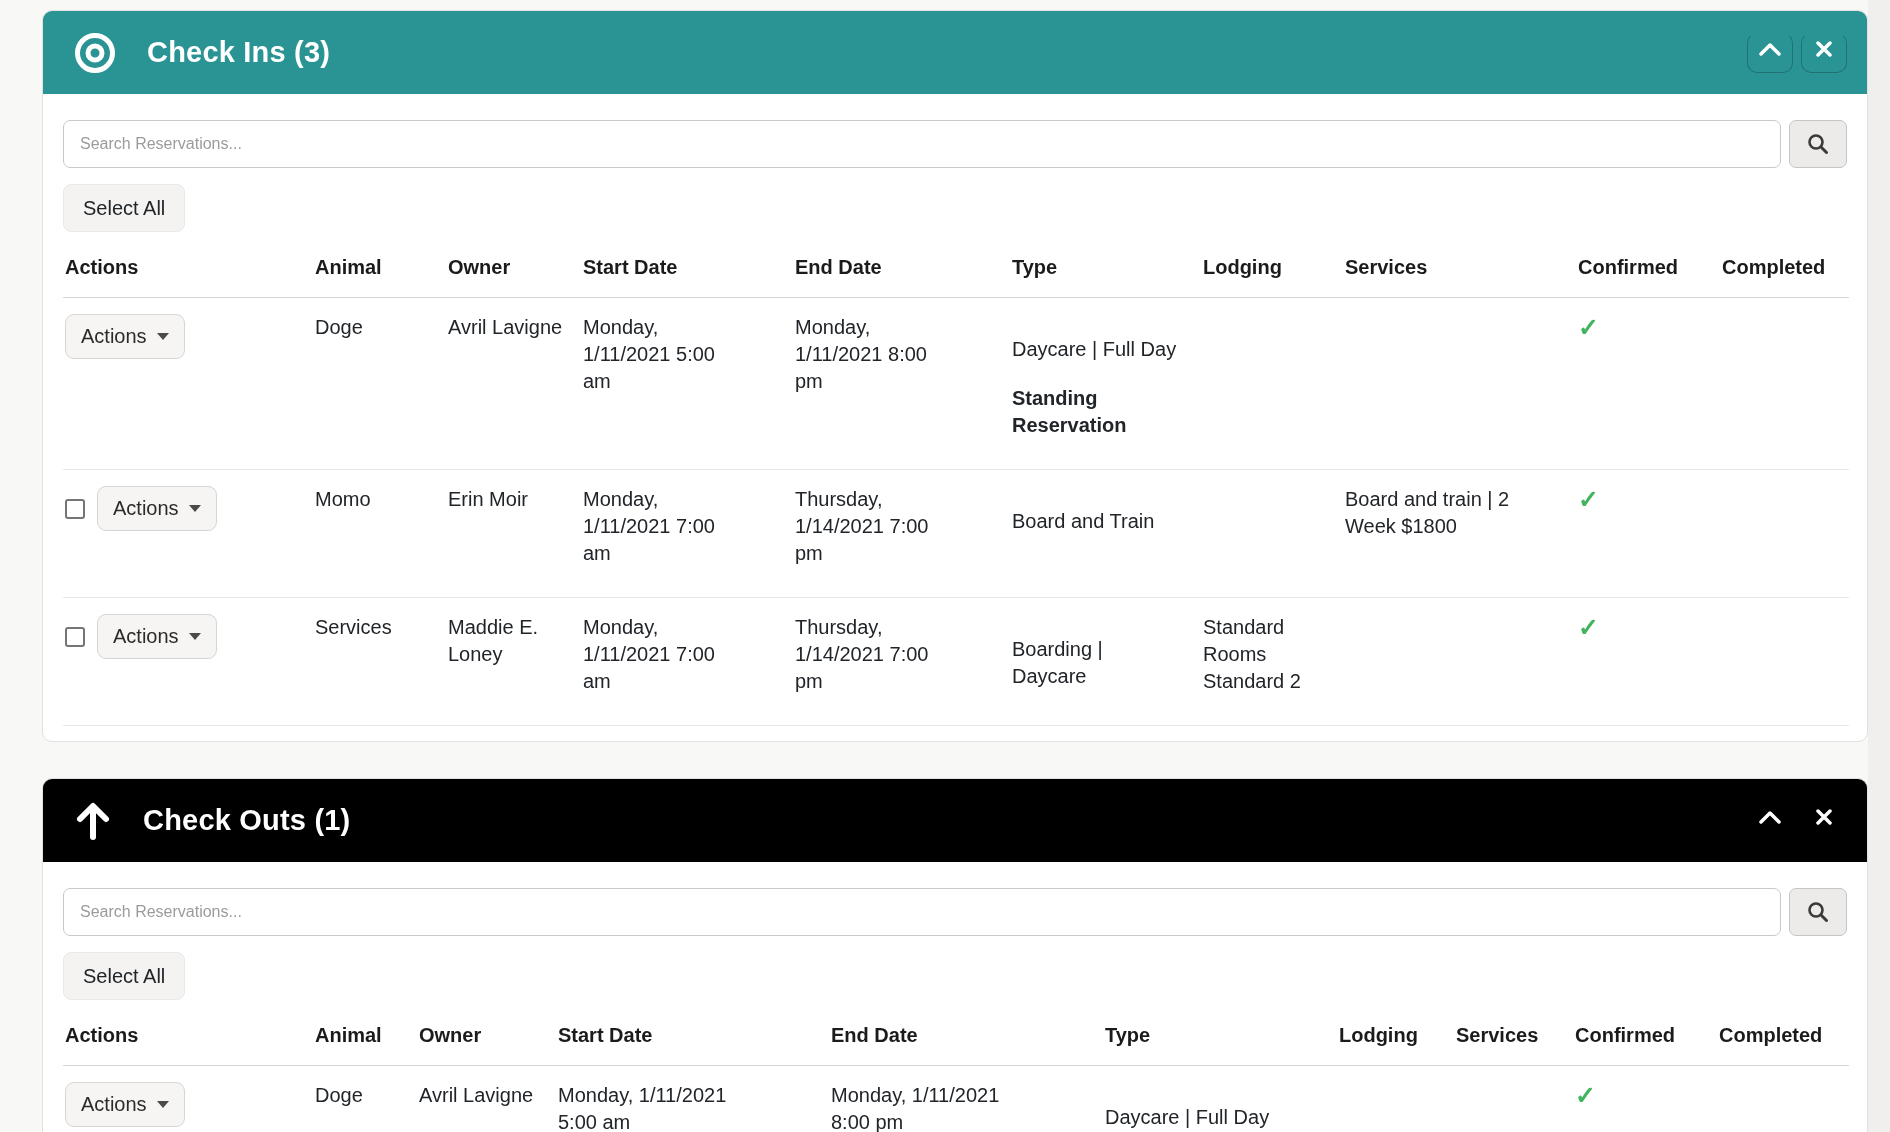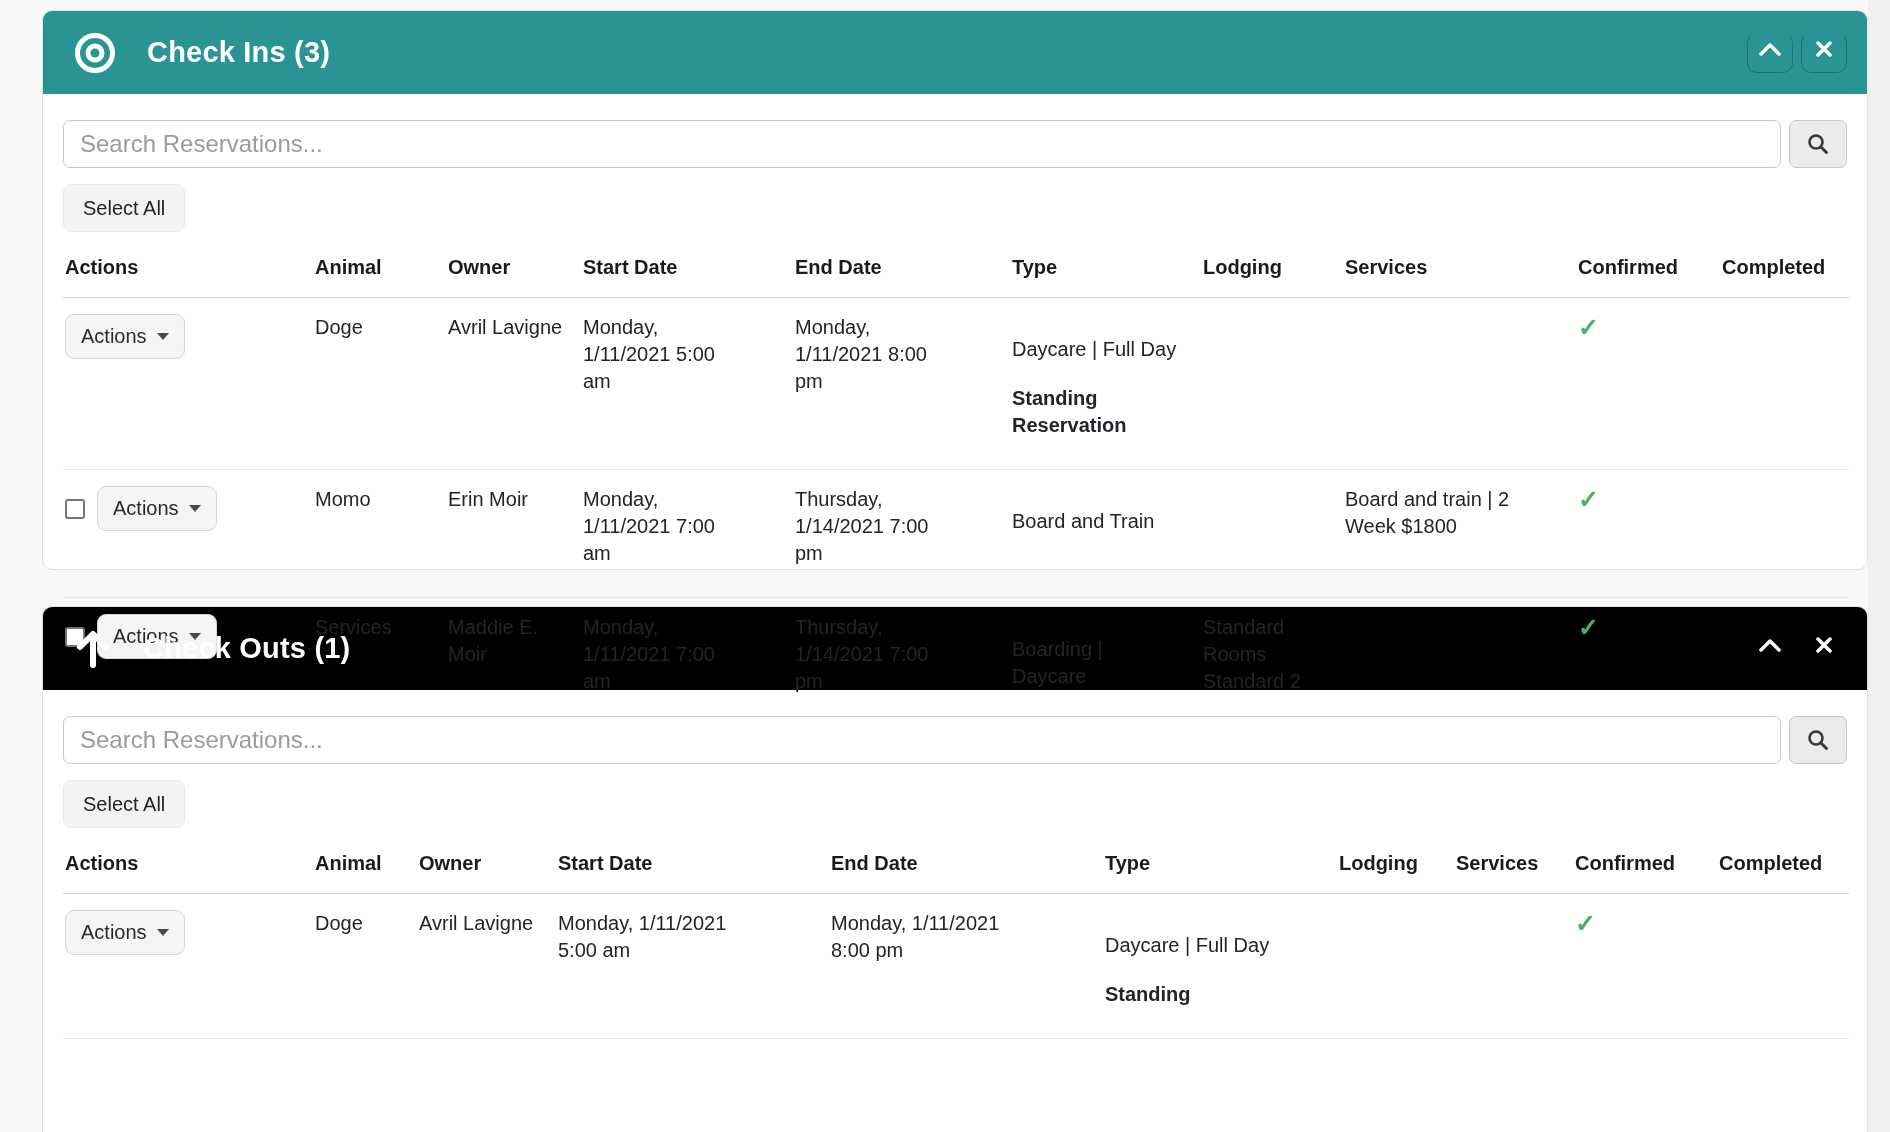--- a/index.html
+++ b/index.html
@@ -9,21 +9,21 @@
     background:#f8f8f7;
     font-family:"Liberation Sans", sans-serif;
     color:#212529;
   }
   .right-strip { position:fixed; top:0; right:0; width:22px; height:1132px; background:#f1efee; }
 
   .panel {
     margin-left:42px; width:1826px; background:#fff;
     border:1px solid #e3e1df; border-radius:10px;
   }
-  .panel-checkins { margin-top:10px; height:560px; }
+  .panel-checkins { margin-top:10px; height:732px; }
   .panel-checkouts { margin-top:36px; height:620px; border-radius:10px 10px 0 0; }
 
   .panel-header {
     height:83px; display:flex; align-items:center;
     padding:0 20px 0 30px; color:#fff;
     border-radius:9px 9px 0 0;
   }
   .panel-header.teal { background:#2a9393; }
   .panel-header.blue { background:#000000; }
   .panel-title { font-size:29px; font-weight:600; margin-left:30px; letter-spacing:0.2px; }
@@ -34,21 +34,21 @@
     border:1px solid rgba(0,0,0,0.22); border-top-color:transparent;
     border-radius:10px; display:flex; align-items:center; justify-content:center;
     cursor:pointer; padding:0 0 8px 0;
   }
 
   .panel-body { padding:26px 20px 0 20px; }
 
   .search-row { display:flex; gap:8px; }
   .search-input {
     flex:1; height:48px; border:1px solid #cbc9c7; border-radius:7px;
-    padding:0 16px; font-size:24px; font-family:inherit; color:#212529; background:#fff;
+    padding:0 16px; font-size:16px; font-family:inherit; color:#212529; background:#fff;
   }
   .search-input::placeholder { color:#9b9b9b; }
   .search-btn {
     width:58px; height:48px; background:#edebe9; border:1px solid #c8c6c4;
     border-radius:7px; display:flex; align-items:center; justify-content:center; cursor:pointer;
   }
 
   .select-all {
     margin-top:16px; height:48px; padding:0 19px;
     background:#f4f3f1; border:1px solid #eceae8; border-radius:8px;
@@ -222,21 +222,21 @@
         <td>
           <div class="cell-actions">
             <input type="checkbox" class="row-checkbox" style="">
             <button class="actions-btn">
               <span>Actions</span>
               <span class="caret"></span>
             </button>
           </div>
         </td>
         <td>Services</td>
-        <td>Maddie E. Moir</td>
+        <td>Maddie E. Loney</td>
         <td>Monday, 1/11/2021 7:00 am</td>
         <td>Thursday, 1/14/2021 7:00 pm</td>
         <td>
           <span class="type-main">Boarding | Daycare</span>
 
         </td>
         <td>Standard Rooms Standard 2</td>
         <td></td>
         <td class="check">✓</td>
         <td class="check"></td>

